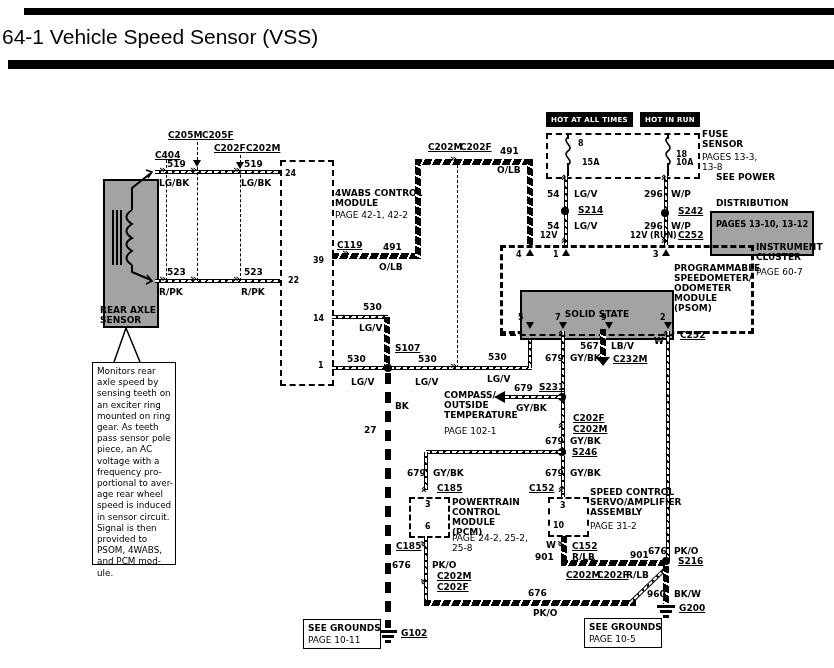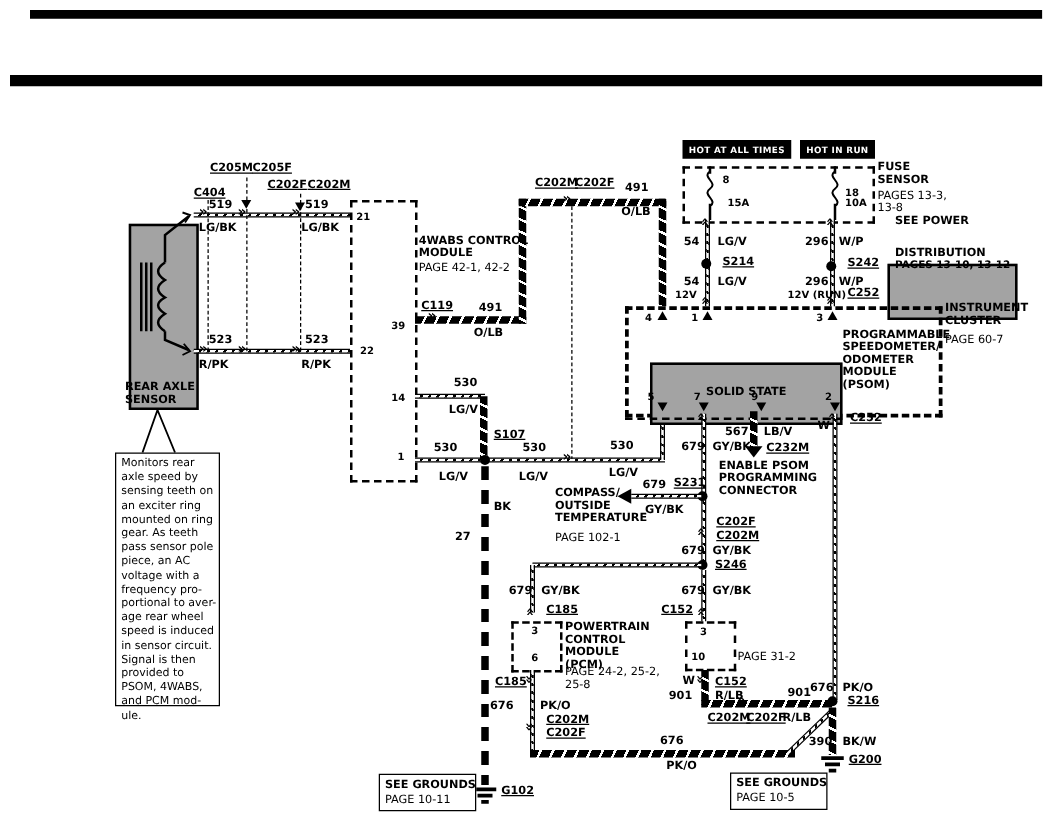--- a/index.html
+++ b/index.html
@@ -45,20 +45,21 @@
         background:repeating-linear-gradient(115deg,#fff 0 4px,#000 4px 6px);transform-origin:left center;}
   .note{position:absolute;border:1px solid #000;font:normal 8.8px "DejaVu Sans",sans-serif;
         line-height:11.2px;padding:3px 2px 0 4px;}
 </style>
 </head>
 <body>
 
 <div id="stage">
 
   <div class="bar" style="left:24px;top:8px;width:810px;height:7px"></div>
+  <div id="title" style="left:2px;top:25px">64-1 Vehicle Speed Sensor (VSS)</div>
   <div class="bar" style="left:8px;top:60px;width:826px;height:9px"></div>
 
   <div class="boxs" style="left:103px;top:151px;width:52px;height:145px"></div>
   <svg style="position:absolute;left:106px;top:160px" width="48" height="130">
     <g stroke="#000" stroke-width="2" fill="none">
       <line x1="7" y1="50" x2="7" y2="105"></line>
         <line x1="11" y1="50" x2="11" y2="105"></line>
         <line x1="15" y1="50" x2="15" y2="105"></line>
       <path d="M26,50 q-11,7 0,14 q-11,7 0,14 q-11,6 0,13 q-11,7 0,14"></path>
       <path d="M26,50 L26,28 L45,13"></path>
@@ -94,21 +95,21 @@
   <span class="lb" style="left:167px;top:159px">519</span>
   <span class="lb" style="left:244px;top:159px">519</span>
   <span class="lb" style="left:159px;top:178px">LG/BK</span>
   <span class="lb" style="left:241px;top:178px">LG/BK</span>
   <span class="lb" style="left:167px;top:267px">523</span>
   <span class="lb" style="left:244px;top:267px">523</span>
   <span class="lb" style="left:159px;top:287px">R/PK</span>
   <span class="lb" style="left:241px;top:287px">R/PK</span>
 
   <div class="boxd" style="left:280px;top:160px;width:50px;height:222px"></div>
-  <span class="lb s" style="left:285px;top:169px">21</span>
+  <span class="lb s" style="left:285px;top:169px">24</span>
   <span class="lb s" style="left:288px;top:276px">22</span>
   <span class="lb s" style="left:313px;top:256px">39</span>
   <span class="lb s" style="left:313px;top:314px">14</span>
   <span class="lb s" style="left:318px;top:361px">1</span>
   <span class="lb wr" style="left:335px;top:188px;width:88px">4WABS CONTROL MODULE</span>
   <span class="lb n" style="left:335px;top:210px">PAGE 42-1, 42-2</span>
 
   <div class="th" style="left:332px;top:253px;width:89px"></div>
   <div class="tv" style="left:415px;top:159px;height:100px"></div>
   <div class="th" style="left:415px;top:159px;width:118px"></div>
@@ -165,21 +166,21 @@
   </svg>
   <span class="lb s" style="left:578px;top:139px">8</span>
   <span class="lb s" style="left:582px;top:158px">15A</span>
   <span class="lb s" style="left:676px;top:150px">18</span>
   <span class="lb s" style="left:676px;top:158px">10A</span>
   <span class="lb wr" style="left:702px;top:129px;width:52px">FUSE SENSOR</span>
   <span class="lb n wr" style="left:702px;top:152px;width:68px">PAGES 13-3, 13-8</span>
   <div class="boxs" style="left:710px;top:183px;width:100px;height:41px"></div>
   <span class="lb" style="left:716px;top:172px">SEE POWER</span>
   <span class="lb" style="left:716px;top:198px">DISTRIBUTION</span>
-  <span class="lb" style="left:716px;top:206px;font-size:8.3px">PAGES 13-10, 13-12</span>
+  <span class="lb" style="left:716px;top:219px;font-size:8.3px">PAGES 13-10, 13-12</span>
 
   <div class="lnv" style="left:567px;top:133px;height:6px"></div>
   <div class="lnv" style="left:667px;top:133px;height:6px"></div>
   <div class="lnv" style="left:567px;top:163px;height:13px"></div>
   <div class="lnv" style="left:667px;top:163px;height:13px"></div>
   <div class="wv" style="left:564px;top:176px;height:69px"></div>
   <div class="wv" style="left:664px;top:176px;height:69px"></div>
   <span class="cv rm90" style="left:560px;top:172px">»</span>
   <span class="cv rm90" style="left:660px;top:172px">»</span>
   <span class="lb" style="left:547px;top:189px">54</span>
@@ -242,21 +243,20 @@
   <span class="lb" style="left:545px;top:436px">679</span>
   <span class="lb" style="left:570px;top:436px">GY/BK</span>
   <div class="dot" style="left:558px;top:448px"></div>
   <span class="lb lbu" style="left:572px;top:447px">S246</span>
 
   <div class="tv" style="left:600px;top:329px;height:29px"></div>
   <div class="arrDb" style="left:596px;top:357px"></div>
   <span class="lb" style="left:580px;top:341px">567</span>
   <span class="lb" style="left:611px;top:341px">LB/V</span>
   <span class="lb lbu" style="left:613px;top:354px">C232M</span>
-  <span class="lb wr" style="left:575px;top:368px;width:90px">ENABLE PSOM PROGRAMMING CONNECTOR</span>
 
   <div class="wv" style="left:666px;top:331px;height:229px"></div>
   <span class="cv rm90" style="left:662px;top:328px">»</span>
   <span class="lb" style="left:654px;top:336px">W</span>
   <span class="lb" style="left:648px;top:546px">676</span>
   <span class="lb" style="left:674px;top:546px">PK/O</span>
 
   <div class="wh" style="left:426px;top:450px;width:135px"></div>
   <div class="wv" style="left:424px;top:452px;height:38px"></div>
   <span class="lb" style="left:407px;top:468px">679</span>
@@ -282,38 +282,39 @@
   <div class="diag" style="left:630px;top:601px;width:51px;transform:rotate(-44deg)"></div>
 
   <div class="wv" style="left:561px;top:456px;height:41px"></div>
   <span class="lb" style="left:545px;top:468px">679</span>
   <span class="lb" style="left:570px;top:468px">GY/BK</span>
   <span class="cv rm90" style="left:557px;top:484px">»</span>
   <span class="lb lbu" style="left:529px;top:483px">C152</span>
   <div class="boxd" style="left:548px;top:497px;width:37px;height:36px"></div>
   <span class="lb s" style="left:560px;top:501px">3</span>
   <span class="lb s" style="left:553px;top:521px">10</span>
+  <span class="lb wr" style="left:590px;top:487px;width:104px">SPEED CONTROL SERVO/AMPLIFIER ASSEMBLY</span>
   <span class="lb n" style="left:590px;top:521px">PAGE 31-2</span>
   <div class="tv" style="left:561px;top:536px;height:28px"></div>
   <span class="cv r90" style="left:557px;top:538px">»</span>
   <span class="lb" style="left:546px;top:540px">W</span>
   <span class="lb lbu" style="left:572px;top:541px">C152</span>
   <span class="lb" style="left:535px;top:552px">901</span>
   <span class="lb" style="left:572px;top:552px">R/LB</span>
   <div class="th" style="left:561px;top:560px;width:105px"></div>
   <span class="cv" style="left:589px;top:554px">»</span>
   <span class="lb" style="left:630px;top:550px">901</span>
   <span class="lb lbu" style="left:566px;top:570px">C202M</span>
   <span class="lb lbu" style="left:597px;top:570px">C202F</span>
   <span class="lb" style="left:626px;top:570px">R/LB</span>
 
   <div class="dot" style="left:662px;top:557px"></div>
   <span class="lb lbu" style="left:678px;top:556px">S216</span>
   <div class="tv" style="left:663px;top:566px;height:38px"></div>
-  <span class="lb" style="left:647px;top:589px">390</span>
+  <span class="lb" style="left:647px;top:589px">960</span>
   <span class="lb" style="left:674px;top:589px">BK/W</span>
   <div class="gnd">
     <i style="left:657px;top:605px;width:18px"></i>
       <i style="left:660px;top:610px;width:12px"></i>
       <i style="left:663px;top:615px;width:6px"></i>
   </div>
   <span class="lb lbu" style="left:679px;top:603px">G200</span>
   <div class="boxs1" style="left:584px;top:618px;width:76px;height:28px"></div>
   <span class="lb" style="left:589px;top:622px">SEE GROUNDS</span>
   <span class="lb n" style="left:589px;top:634px">PAGE 10-5</span>

